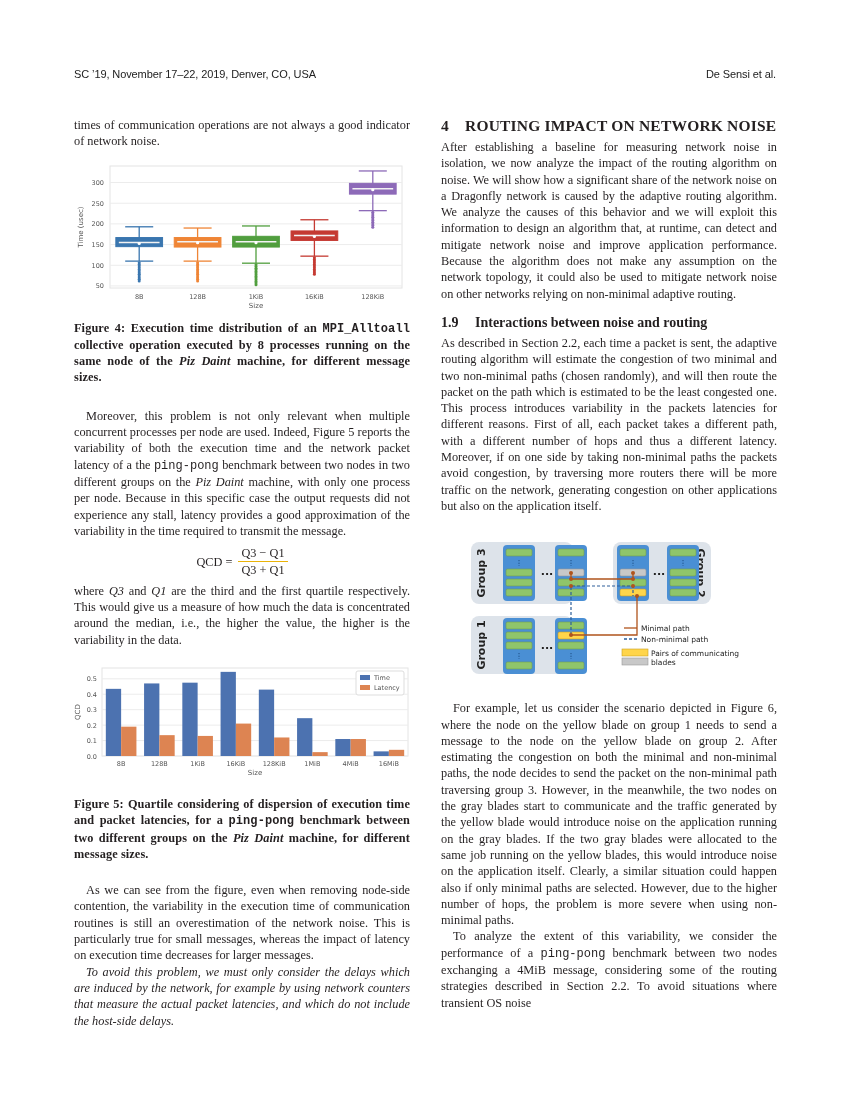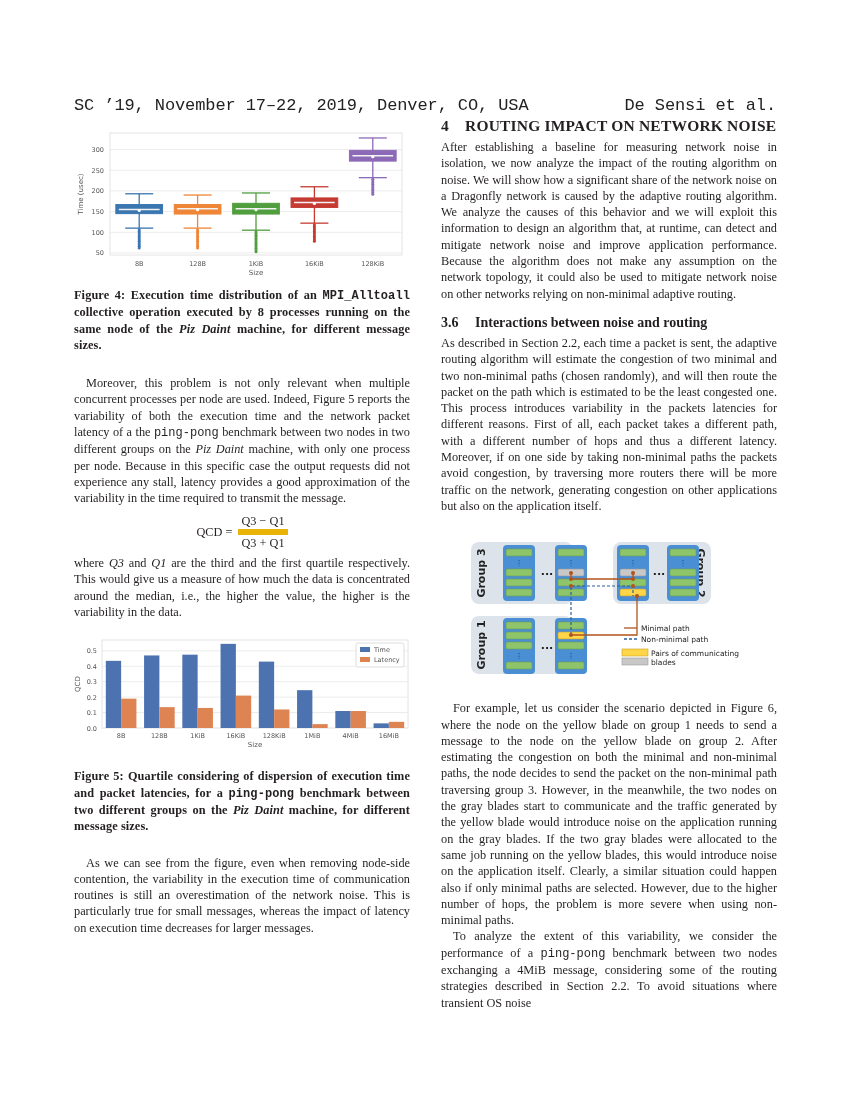--- a/index.html
+++ b/index.html
@@ -1,47 +1,48 @@
 <!DOCTYPE html>
 <html><head>
 <meta charset="utf-8">
 <style>
   html, body { margin: 0; padding: 0; background: #ffffff; }
   body { width: 850px; height: 1100px; position: relative; overflow: hidden;
          font-family: "Liberation Serif", "DejaVu Serif", serif; color: #231f20; }
-  .header { position: absolute; top: 96px; font-family: Liberation Mono, monospace;
-            font-size: 17px; color: #222; letter-spacing: -0.1px; }
+  .header { position: absolute; top: 68px; font-family: Liberation Sans, sans-serif;
+            font-size: 11px; color: #222; letter-spacing: -0.1px; }
   .header.left { left: 74px; }
   .header.right { right: 74px; padding-left: 29px; }
   .col { position: absolute; top: 117px; width: 336px; font-size: 12.3px; line-height: 16.3px; text-align: justify; }
   .col.left { left: 74px; }
   .col.right { left: 441px; width: 336px; }
   p { margin: 0; }
   .indent { text-indent: 12px; }
   .mono { font-family: "Liberation Mono", "DejaVu Sans Mono", monospace; font-size: 12px; }
   .it { font-style: italic; }
   .caption { font-weight: bold; font-size: 12.3px; line-height: 16.3px; letter-spacing: 0.1px; }
   h2.sec { margin: 0 0 4px 0; font-size: 15.5px; font-weight: bold; letter-spacing: 0.2px; line-height: 18px; }
   h3.subsec { margin: 0 0 3px 0; font-size: 14px; font-weight: bold; line-height: 18px; }
   .secnum { display: inline-block; width: 24px; }
   .subnum { display: inline-block; width: 34px; }
   .fig { position: relative; }
   .formula { display: flex; justify-content: center; align-items: center; margin: 6px 0 4px 0; }
   .frac { display: inline-flex; flex-direction: column; align-items: center; margin-left: 6px; }
-  .frac .num { border-bottom: 6px solid #eab308; padding: 0 3px; }
+  .frac .num { border-bottom: 1px solid #eab308; padding: 0 3px; }
   .frac .den { padding: 0 3px; }
   svg text { font-family: "DejaVu Sans", sans-serif; }
 </style>
 </head>
 <body>
 
 <div class="header left">SC ’19, November 17–22, 2019, Denver, CO, USA</div>
 <div class="header right">De Sensi et al.</div>
 
 <div class="col left">
+  <p>times of communication operations are not always a good indicator of network noise.</p>
 
   <div class="fig" style="margin-top:12px;height:148px;">
     <svg id="boxchart" width="336" height="148" viewBox="0 0 336 148">
         <rect x="36" y="4" width="292" height="122" fill="#fff" stroke="#e4e4e4"></rect>
         <line x1="36" x2="328" y1="123.9322033898305" y2="123.9322033898305" stroke="#ececec" stroke-width="1"></line>
         <text x="30" y="126.4322033898305" font-size="6.5" fill="#555" text-anchor="end">50</text>
         <line x1="36" x2="328" y1="103.25423728813558" y2="103.25423728813558" stroke="#ececec" stroke-width="1"></line>
         <text x="30" y="105.75423728813558" font-size="6.5" fill="#555" text-anchor="end">100</text>
         <line x1="36" x2="328" y1="82.57627118644068" y2="82.57627118644068" stroke="#ececec" stroke-width="1"></line>
         <text x="30" y="85.07627118644068" font-size="6.5" fill="#555" text-anchor="end">150</text>
@@ -231,30 +232,31 @@
           <text x="300" y="26" font-size="6.5" fill="#555">Latency</text>
         </g>
       </svg>
   </div>
 
   <p class="caption" style="margin-top:14px;">
     <span>Figure 5: Quartile considering of dispersion of execution time and packet latencies, for a </span><span class="mono">ping-pong</span><span> benchmark between two different groups on the </span><span class="it">Piz Daint</span><span> machine, for different message sizes.</span>
   </p>
 
   <p class="indent" style="margin-top:20px;">As we can see from the figure, even when removing node-side contention, the variability in the execution time of communication routines is still an overestimation of the network noise. This is particularly true for small messages, whereas the impact of latency on execution time decreases for larger messages.</p>
+  <p class="indent it">To avoid this problem, we must only consider the delays which are induced by the network, for example by using network counters that measure the actual packet latencies, and which do not include the host-side delays.</p>
 </div>
 
 <div class="col right">
   <h2 class="sec">
     <span class="secnum">4</span><span>ROUTING IMPACT ON NETWORK NOISE</span>
   </h2>
   <p>After establishing a baseline for measuring network noise in isolation, we now analyze the impact of the routing algorithm on noise. We will show how a significant share of the network noise on a Dragonfly network is caused by the adaptive routing algorithm. We analyze the causes of this behavior and we will exploit this information to design an algorithm that, at runtime, can detect and mitigate network noise and improve application performance. Because the algorithm does not make any assumption on the network topology, it could also be used to mitigate network noise on other networks relying on non-minimal adaptive routing.</p>
 
   <h3 class="subsec" style="margin-top:12px;">
-    <span class="subnum">3.6</span><span>Interactions between noise and routing</span>
+    <span class="subnum">1.9</span><span>Interactions between noise and routing</span>
   </h3>
   <p>As described in Section 2.2, each time a packet is sent, the adaptive routing algorithm will estimate the congestion of two minimal and two non-minimal paths (chosen randomly), and will then route the packet on the path which is estimated to be the least congested one. This process introduces variability in the packets latencies for different reasons. First of all, each packet takes a different path, with a different number of hops and thus a different latency. Moreover, if on one side by taking non-minimal paths the packets avoid congestion, by traversing more routers there will be more traffic on the network, generating congestion on other applications but also on the application itself.</p>
 
   <div class="fig" style="margin-top:22px;height:140px;">
     <svg id="diagram" width="336" height="140" viewBox="0 0 336 140">
         <g>
           <rect x="30" y="6" width="102" height="62" rx="8" fill="#dde3ea"></rect>
           <text x="44" y="37" font-size="11" font-weight="bold" fill="#222" text-anchor="middle" transform="rotate(-90 44 37)">Group 3</text>
           <rect x="62" y="9" width="32" height="56" rx="4" fill="#4a8fd4"></rect>
           <rect x="65" y="13" width="26" height="7" rx="1.5" fill="#8fc56a" stroke="#6e9e4e" stroke-width="0.6"></rect>

